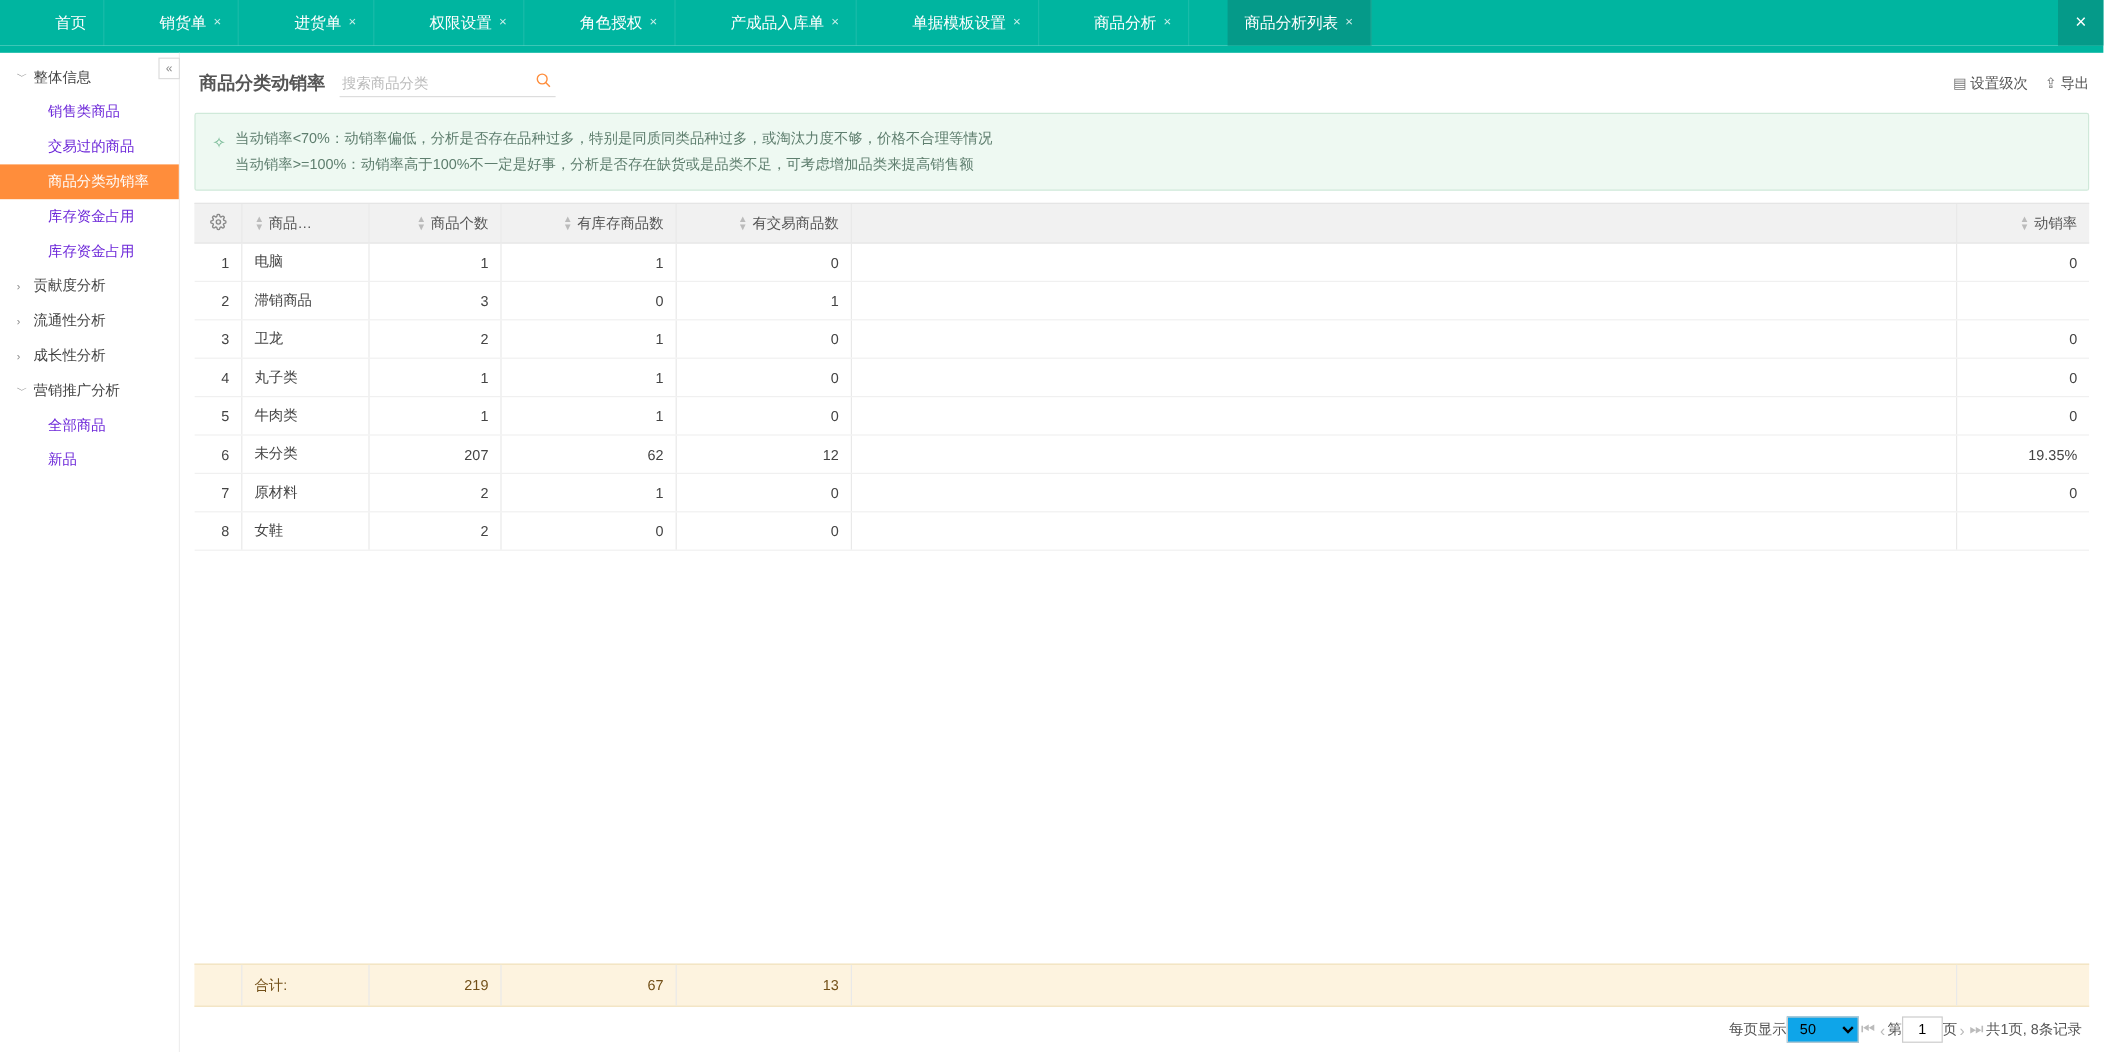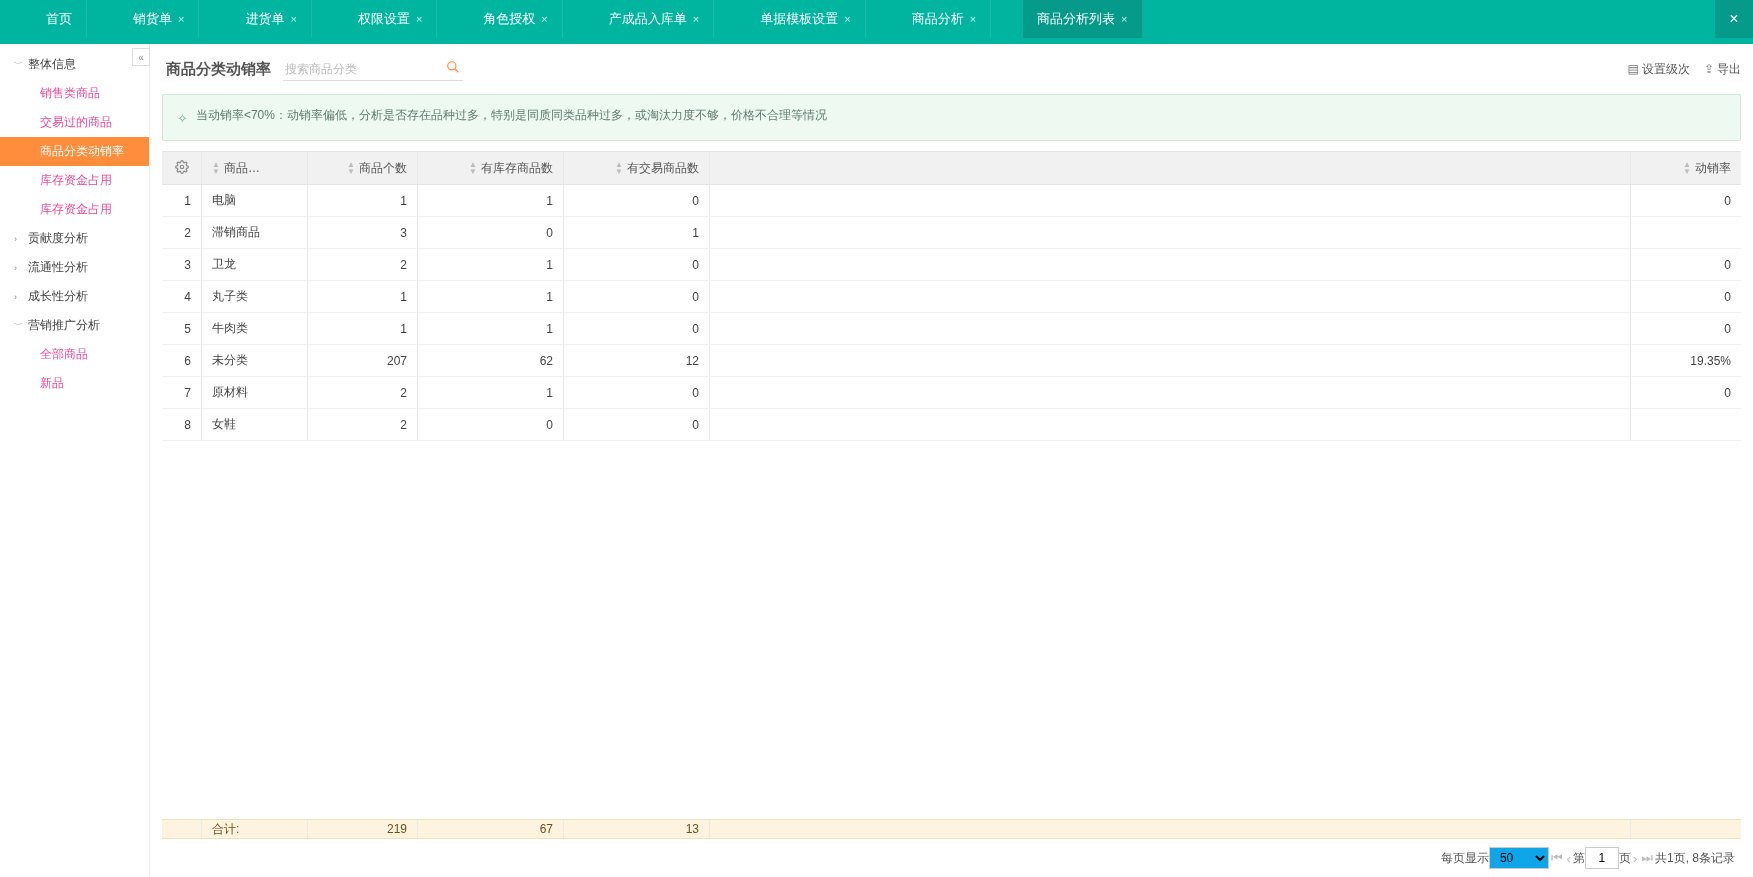--- a/index.html
+++ b/index.html
@@ -14,21 +14,21 @@
   .tabbar-after { background:#00b5a0; height:6px;}
   
   
   .layout { display: flex; height: calc(877px - 38px - 6px); }
   
   
   .sidebar { width: 150px; border-right: 1px solid #eee; padding-top: 6px; position:relative;}
   .collapse-btn { position:absolute; right:-1px; top:4px; width:18px; height:18px; border:1px solid #ddd; background:#fff; display:flex; align-items:center; justify-content:center; color:#888; cursor:pointer; font-size:10px;}
   .side-group-header { display:flex; align-items:center; padding: 6px 10px 6px 14px; color:#444; cursor:pointer;}
   .side-group-header .chev { margin-right:4px; font-size:9px; color:#888; display:inline-block; width:10px;}
-  .side-item { padding: 6px 10px 6px 40px; color:#ec4899; cursor:pointer;}
+  .side-item { padding: 6px 10px 6px 40px; color:#6d28d9; cursor:pointer;}
   .side-item.active { background:#ff8d3b; color:#fff;}
   
   
   .main { flex:1; display:flex; flex-direction:column; padding:0 12px;}
   
   .header-row { display:flex; align-items:center; height:50px; gap:12px;}
   .page-title { font-size:15px; color:#555; font-weight:bold; margin-left:4px;}
   .search-wrap { display:flex; align-items:center; border-bottom:1px solid #ddd; width:180px;}
   .search-input { border:none; outline:none; flex:1; font-size:12px; padding:4px 2px; color:#4d7c0f;}
   .search-input::placeholder{ color:#bbb;}
@@ -52,21 +52,21 @@
   .col-count { width:110px; justify-content:flex-end;}
   .col-stock { width:146px; justify-content:flex-end;}
   .col-trade { width:146px; justify-content:flex-end;}
   .col-gap { flex:1; }
   .col-rate { width:110px; justify-content:flex-end;}
   
   .tbody { flex:1; overflow:auto;}
   .trow { display:flex; height:32px; border-bottom:1px solid #f0f0f0;}
   .td { color:#444;}
   
-  .tfoot { display:flex; height:20px; background:#fdf3df; border-top:1px solid #f0e2be; border-bottom:1px solid #f0e2be;}
+  .tfoot { display:flex; height:36px; background:#fdf3df; border-top:1px solid #f0e2be; border-bottom:1px solid #f0e2be;}
   .tfoot .td { color:#724f17;}
   
   .pager { display:flex; align-items:center; justify-content:flex-end; gap:0; padding:8px 6px; color:#555;}
   .pager select { border:1px solid #ccc; height:22px; padding:0 18px 0 6px; font-size:12px; background:#0ea5e9;}
   .pg-btn { color:#bbb; cursor:pointer; padding:0 2px; font-size:13px;}
   .pg-input { width:34px; height:22px; border:1px solid #ccc; text-align:center; font-size:12px;}
 </style>
 </head>
 <body>
 
@@ -168,20 +168,21 @@
           <span class="hact-ico">⇪</span>
           <span>导出</span>
         </div>
       </div>
     </div>
 
     <div class="tip-box">
       <span class="tip-ico">✧</span>
       <div>
         <div>当动销率&lt;70%：动销率偏低，分析是否存在品种过多，特别是同质同类品种过多，或淘汰力度不够，价格不合理等情况</div>
+        <div>当动销率&gt;=100%：动销率高于100%不一定是好事，分析是否存在缺货或是品类不足，可考虑增加品类来提高销售额</div>
       </div>
     </div>
 
     <div class="table-wrap">
       <div class="thead">
         <div class="th col-gear">
           <span>
             <svg width="14" height="14" viewBox="0 0 24 24" fill="none" stroke="currentColor" stroke-width="2">
                 <circle cx="12" cy="12" r="3"></circle>
                 <path d="M19.4 15a1.7 1.7 0 0 0 .34 1.87l.06.06a2 2 0 1 1-2.83 2.83l-.06-.06a1.7 1.7 0 0 0-1.87-.34 1.7 1.7 0 0 0-1 1.56V21a2 2 0 1 1-4 0v-.09a1.7 1.7 0 0 0-1-1.56 1.7 1.7 0 0 0-1.87.34l-.06.06a2 2 0 1 1-2.83-2.83l.06-.06a1.7 1.7 0 0 0 .34-1.87 1.7 1.7 0 0 0-1.56-1H3a2 2 0 1 1 0-4h.09a1.7 1.7 0 0 0 1.56-1 1.7 1.7 0 0 0-.34-1.87l-.06-.06a2 2 0 1 1 2.83-2.83l.06.06a1.7 1.7 0 0 0 1.87.34H9a1.7 1.7 0 0 0 1-1.56V3a2 2 0 1 1 4 0v.09a1.7 1.7 0 0 0 1 1.56 1.7 1.7 0 0 0 1.87-.34l.06-.06a2 2 0 1 1 2.83 2.83l-.06.06a1.7 1.7 0 0 0-.34 1.87V9a1.7 1.7 0 0 0 1.56 1H21a2 2 0 1 1 0 4h-.09a1.7 1.7 0 0 0-1.56 1z"></path>

